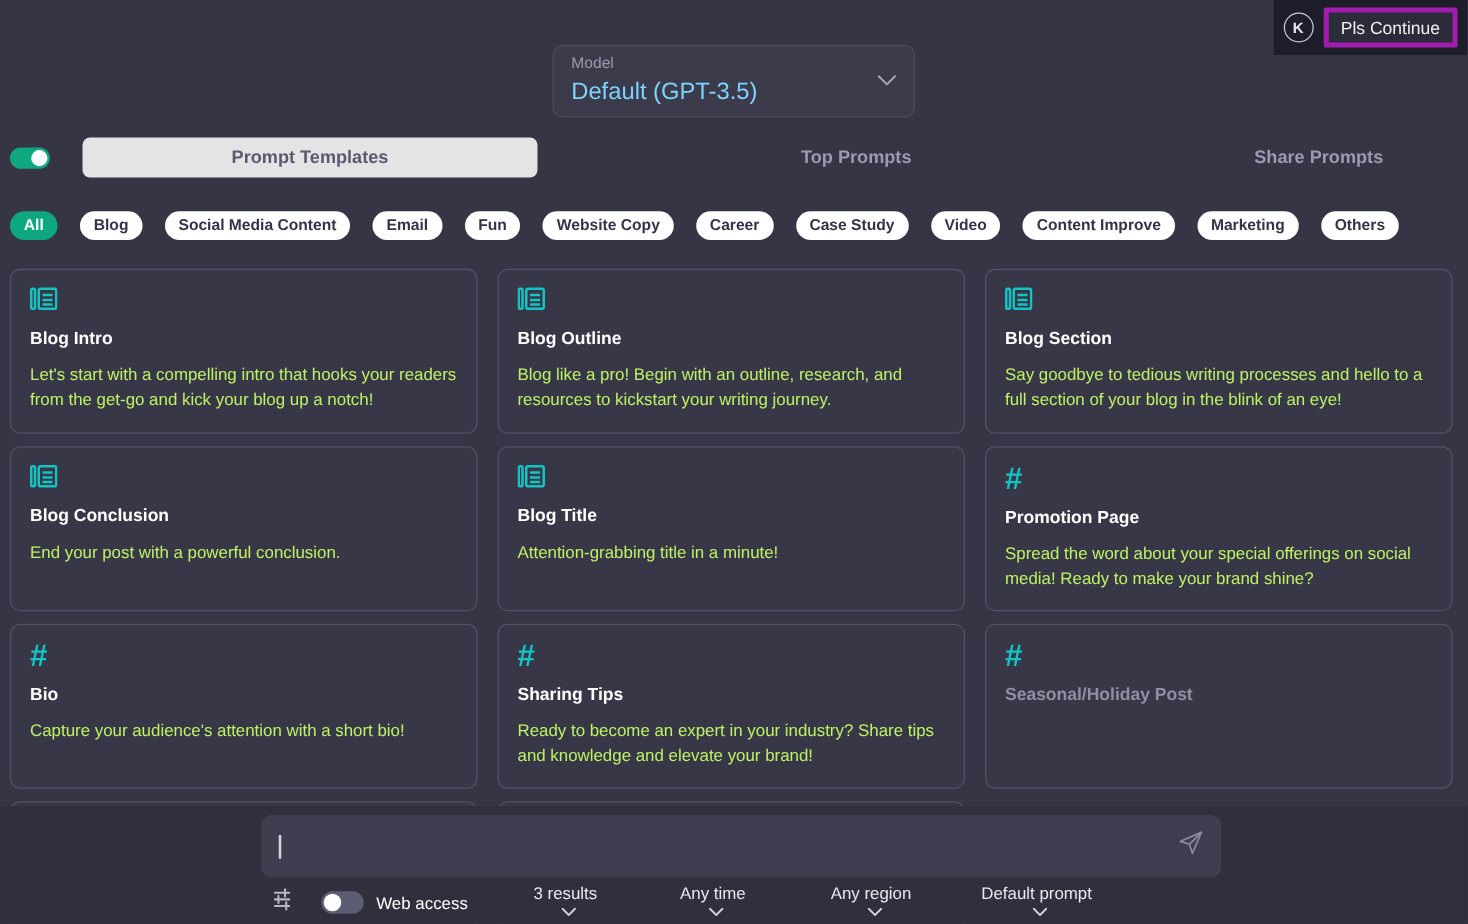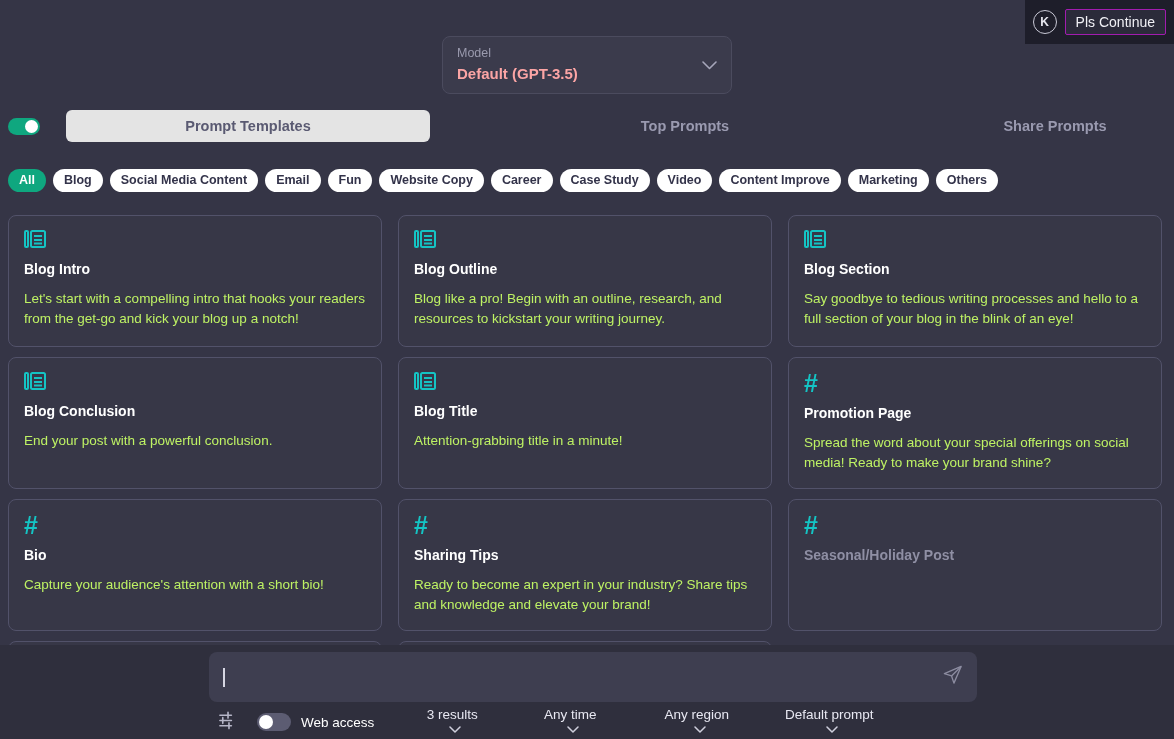--- a/index.html
+++ b/index.html
@@ -19,42 +19,42 @@
     background: #1e1e2a;
   }
   .k-badge {
     width: 24px; height: 24px; border-radius: 50%;
     border: 1.5px solid #c9c9d6;
     display: flex; align-items: center; justify-content: center;
     font-size: 12px; font-weight: bold; color: #e6e6ee;
     margin: 0 8px 0 8px;
   }
   .pls-btn {
-    border: 1px solid #a21caf;
+    border: 4px solid #a21caf;
     background: #2b2b3a;
     color: #f0f0f5;
     font-size: 14px;
     padding: 4px 10px;
     border-radius: 2px;
     line-height: 1.2;
   }
 
   
   .model-box {
     position: absolute; left: 442px; top: 36px;
     width: 290px; height: 58px;
     background: #3b3b4c;
     border: 1px solid #4b4b5e;
     border-radius: 8px;
     padding: 7px 14px;
     display: flex; flex-direction: column; justify-content: center;
     cursor: pointer;
   }
   .model-label { font-size: 12.5px; color: #9a9aae; line-height: 1.5; }
-  .model-value { font-size: 15px; color: #fca5a5; font-weight: bold; line-height: 1.5; }
+  .model-value { font-size: 19px; color: #7dd3fc; font-weight: normal; line-height: 1.5; }
   .model-chevron {
     position: absolute; right: 14px; top: 50%; transform: translateY(-50%);
     color: #a6a6ba;
   }
 
   
   .tabs-row {
     position: absolute; left: 0; top: 108px;
     width: 1174px; height: 36px;
     display: flex; align-items: center;
@@ -76,21 +76,21 @@
     background: #e4e4e4; color: #5a5a72;
     border-radius: 6px; height: 32px; line-height: 32px;
   }
   #tab-0 { width: 364px; margin-left: 26px; }
   #tab-1 { width: 200px; margin-left: 155px; }
   #tab-2 { width: 200px; margin-left: 170px; }
 
   
   .chips {
     position: absolute; left: 8px; top: 169px;
-    width: 1160px; display: flex; gap: 7px; align-items: center;
+    width: 1160px; display: flex; gap: 18px; align-items: center;
   }
   .chip {
     background: #ffffff; color: #33334a;
     font-size: 12.5px; font-weight: bold;
     border-radius: 999px; padding: 4px 11px 5px;
     white-space: nowrap; cursor: pointer;
   }
   .chip-active { background: #0fa77f; color: #ffffff; }
 
   

